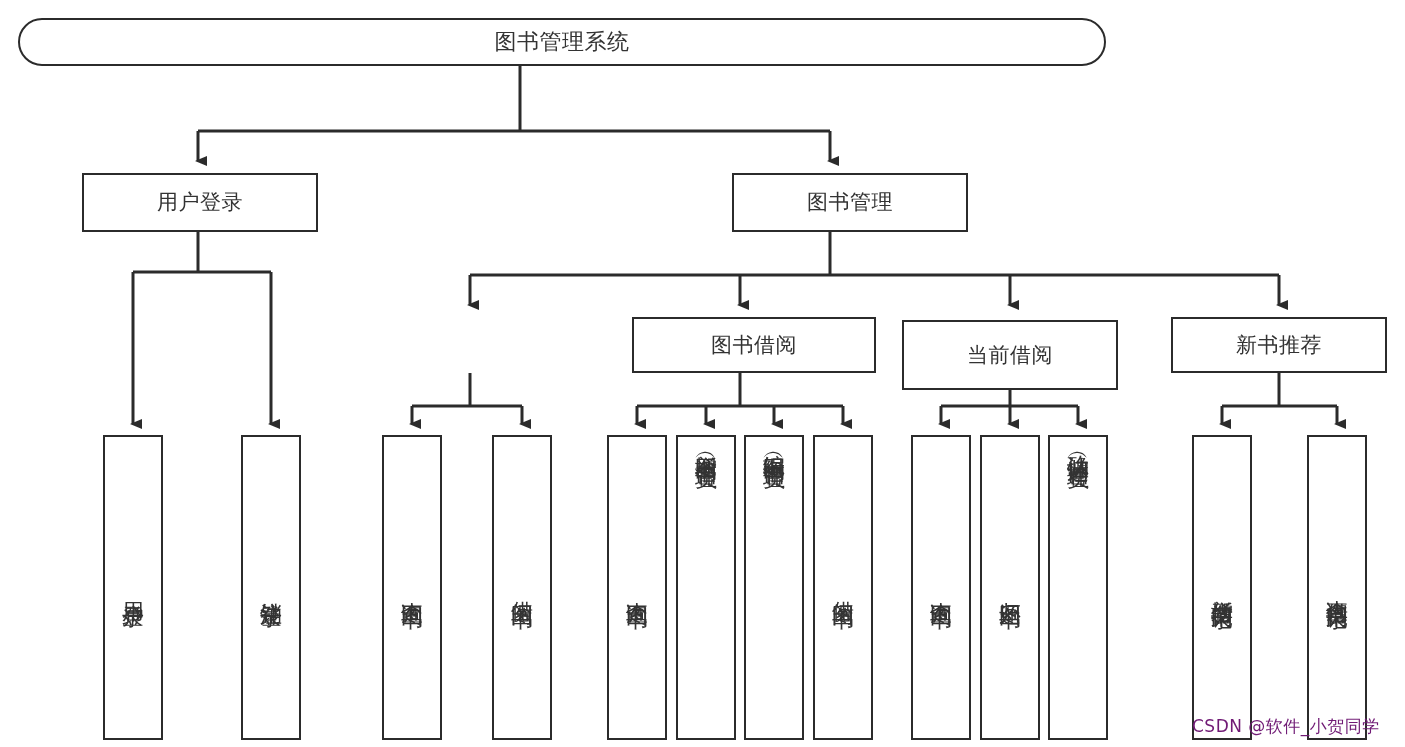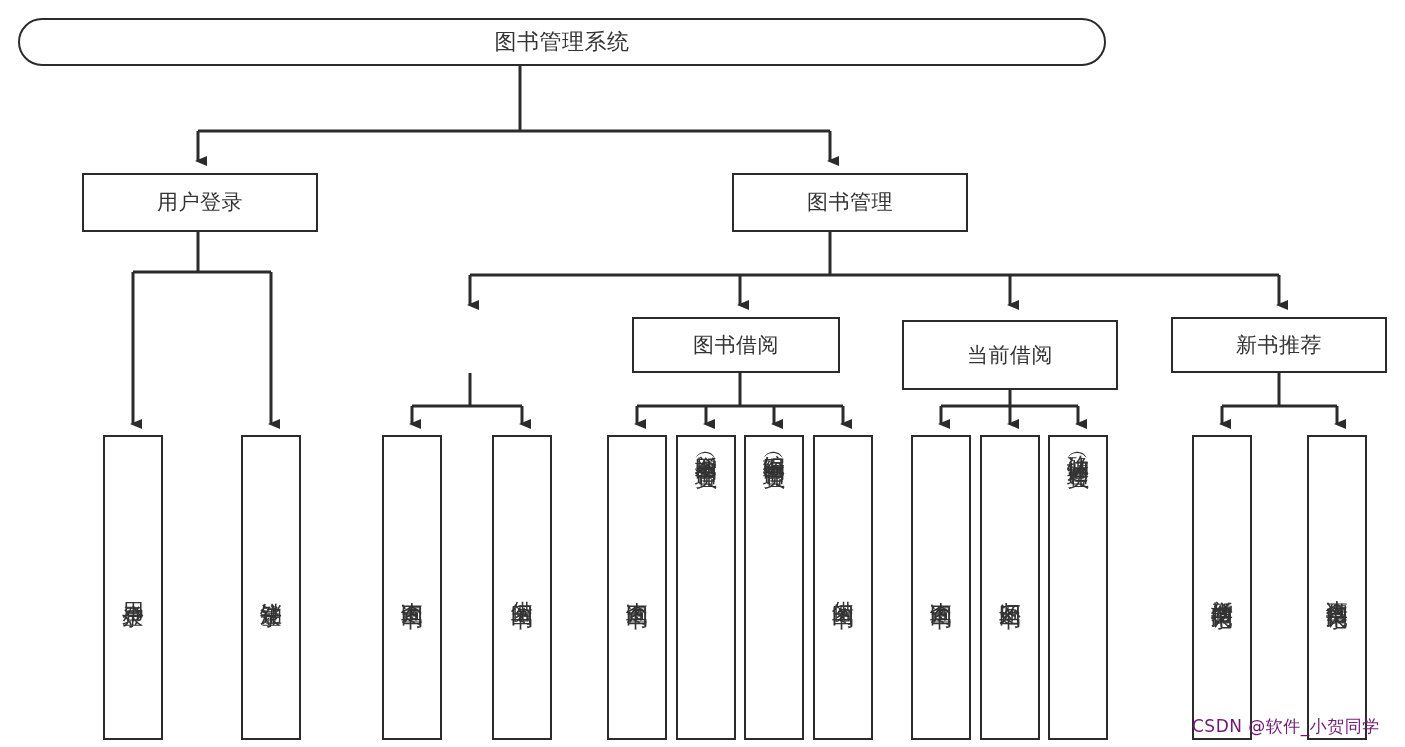--- a/index.html
+++ b/index.html
@@ -133,21 +133,21 @@
 
   <div class="node lvl2" style="left:82px; top:173px; width:236px; height:59px;">
     <span class="label">用户登录</span>
   </div>
 
   <div class="node lvl2" style="left:712px; top:173px; width:236px; height:59px;margin-left:20px;">
     <span class="label">图书管理</span>
   </div>
 
 
-  <div class="node lvl3" style="left:632px; top:317px; width:208px; height:56px;">
+  <div class="node lvl3" style="left:632px; top:317px; width:244px; height:56px;">
     <span class="label">图书借阅</span>
   </div>
 
   <div class="node lvl3" style="left:902px; top:320px; width:216px; height:70px;">
     <span class="label">当前借阅</span>
   </div>
 
   <div class="node lvl3" style="left:1171px; top:317px; width:216px; height:56px;">
     <span class="label">新书推荐</span>
   </div>

